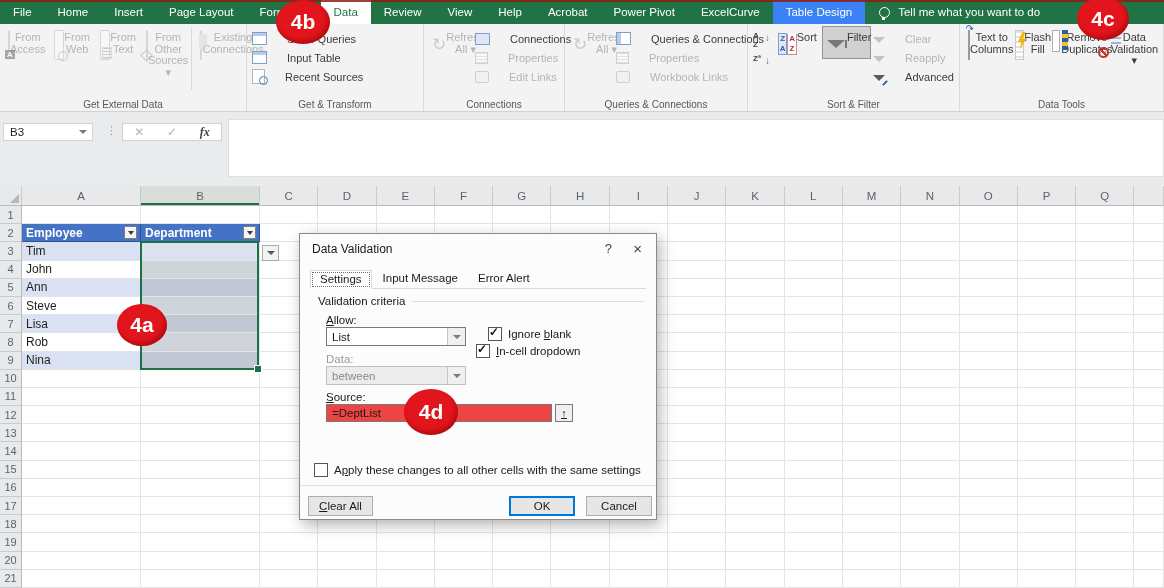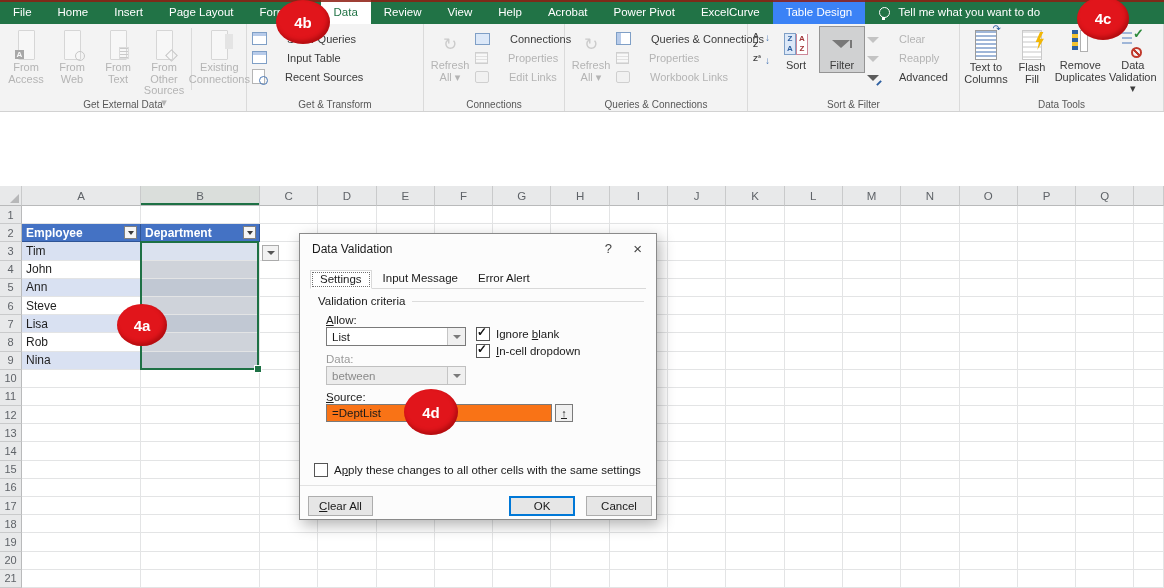--- a/index.html
+++ b/index.html
@@ -14,21 +14,21 @@
   .tab.contextual{background:#3b82f6}
   #tellme{display:flex;align-items:center;margin-left:14px;gap:8px}
   .bulb{width:9px;height:9px;border:1.6px solid #fff;border-radius:50%;position:relative}
   .bulb::after{content:'';position:absolute;left:2px;top:9px;width:3px;height:3px;background:#fff}
   
   #ribbon{position:absolute;left:0;top:24px;width:1164px;height:87px;background:#f3f3f3;border-bottom:1px solid #d2d2d2;display:flex}
   .rgroup{position:relative;height:100%;border-right:1px solid #dadada;box-sizing:border-box;padding:2px 3px 14px 3px}
   .g0{width:247px}.g1{width:177px}.g2{width:141px}.g3{width:183px}.g4{width:212px}.g5{width:204px}
   .ritems{display:flex;align-items:flex-start;height:70px}
   .rgl{position:absolute;left:0;right:0;bottom:1px;text-align:center;font-size:10px;color:#585858}
-  .rbtn{display:flex;flex-direction:column;align-items:center;padding:3px 4px 0 4px;min-width:36px;border:1px solid transparent}
+  .rbtn{display:flex;align-items:flex-start;padding:3px 4px 0 4px;min-width:36px;border:1px solid transparent}
   .rbtn .icn{height:28px;display:flex;align-items:center;justify-content:center}
   .rlabel{font-size:11px;line-height:11.5px;text-align:center;color:#3b3b3b;white-space:pre-line;margin-top:2px}
   .rbtn.dis .rlabel{color:#b4b4b4}
   .rbtn.dis .icn{opacity:.45;filter:grayscale(1)}
   .rbtn.pressed{background:#d0d1d2;border:1px solid #949494}
   .rcol{display:flex;flex-direction:column;padding-top:3px}
   .rrow{display:flex;align-items:center;gap:20px;height:19px;font-size:11px;color:#3b3b3b;padding:0 2px;white-space:nowrap}
   .rrow.dis{color:#b4b4b4}
   .rrow.dis .icn{opacity:.45;filter:grayscale(1)}
   .rslabel{font-size:11px}
@@ -118,37 +118,37 @@
   #crit-label{position:absolute;left:18px;top:61px}
   #crit-line{position:absolute;left:112px;right:12px;top:67px;height:1px;background:#dcdcdc}
   #allow-label{position:absolute;left:26px;top:80px}
   .dsel{position:absolute;height:19px;border:1px solid #7a7a7a;background:#fff;display:flex;align-items:center;padding-left:5px;box-sizing:border-box}
   .dsel .dd{position:absolute;right:0;top:0;bottom:0;width:17px;background:#f0f0f0;border-left:1px solid #c5c5c5;display:flex;align-items:center;justify-content:center}
   .dsel.disabled{background:#ececec;color:#8a8a8a;border-color:#c0c0c0}
   #allow-select{left:26px;top:93px;width:140px}
   #data-label{position:absolute;left:26px;top:119px;color:#9a9a9a}
   #data-select{left:26px;top:132px;width:140px}
   .cbrow{position:absolute;display:flex;align-items:center;gap:6px}
-  #cb1{left:176px;top:93px}
+  #cb1{left:188px;top:93px}
   #cb2{left:176px;top:110px}
   #cb3{left:14px;top:229px}
   .cb{width:12px;height:12px;border:1px solid #555;background:#fff;position:relative;flex:0 0 auto}
   .cb.checked::after{content:'✓';position:absolute;left:0px;top:-3px;font-size:12px;font-weight:bold;color:#111}
   #source-label{position:absolute;left:26px;top:157px}
-  #source-input{position:absolute;left:26px;top:170px;width:226px;height:18px;border:1px solid #7a7a7a;background:#f97316;display:flex;align-items:center;padding-left:5px;box-sizing:border-box}
+  #source-input{position:absolute;left:26px;top:170px;width:226px;height:18px;border:1px solid #7a7a7a;background:#ef4444;display:flex;align-items:center;padding-left:5px;box-sizing:border-box}
   #source-pick{position:absolute;left:255px;top:170px;width:18px;height:18px;border:1px solid #7a7a7a;background:#f0f0f0;display:flex;align-items:center;justify-content:center;font-size:11px;font-weight:bold;box-sizing:border-box}
   #source-pick span{border-bottom:1.5px solid #222;line-height:10px}
   #dlg-sep{position:absolute;left:0;right:0;top:251px;height:1px;background:#e2e2e2}
   .dbtn{position:absolute;top:262px;height:20px;border:1px solid #adadad;background:#e6e6e6;display:flex;align-items:center;justify-content:center;font-size:11.5px;box-sizing:border-box}
   #btn-clear{left:8px;width:65px}
   #btn-ok{left:209px;width:66px;border:2px solid #0078d7}
   #btn-cancel{left:286px;width:66px}
   u{text-decoration:underline}
   
-  .ann{position:absolute;background:#e1151b;border-radius:50%;display:flex;align-items:center;justify-content:center;color:#fff;font-weight:bold;font-size:15px;z-index:50;box-shadow:inset -2px -3px 4px rgba(120,0,0,.45)}
+  .ann{position:absolute;background:#e1151b;border-radius:50%;display:flex;align-items:center;justify-content:center;color:#fff;font-weight:bold;font-size:21px;z-index:50;box-shadow:inset -2px -3px 4px rgba(120,0,0,.45)}
 </style>
 </head>
 <body>
 
 <div id="page">
 
   <div id="topbar">
     <div id="ribbon-tabs">
         <div class="tab">File</div>
         <div class="tab">Home</div>
@@ -326,20 +326,33 @@
               <span class="bars"></span>
             </div>
             <div class="rlabel">Data
 Validation ▾</div>
           </div>
         </div>
         <div class="rgl">Data Tools</div>
       </div>
     </div>
 
+  <div id="fbar">
+    <div id="namebox">
+      <span>B3</span>
+      <span class="tri"></span>
+    </div>
+    <div id="fdots">⋮</div>
+    <div id="fbtns">
+      <span class="gx">✕</span>
+      <span class="gx">✓</span>
+      <span class="fx">fx</span>
+    </div>
+    <div id="finput"></div>
+  </div>
 
   <div id="sheet">
     <div id="grid">
         <div class="hc corner"></div>
         <div class="hc">A</div>
         <div class="hc selhdr">B</div>
         <div class="hc">C</div>
         <div class="hc">D</div>
         <div class="hc">E</div>
         <div class="hc">F</div>

